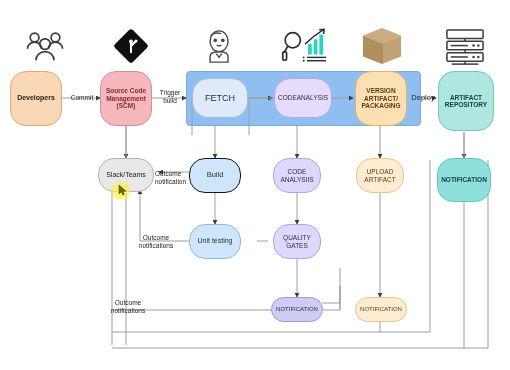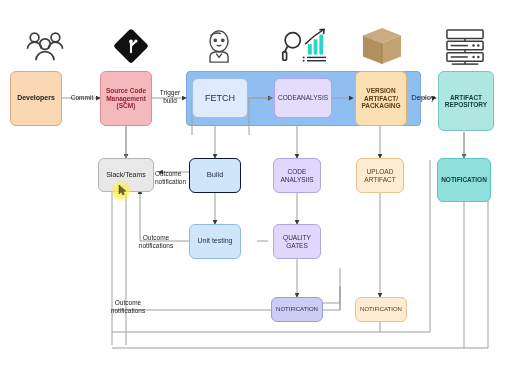--- a/index.html
+++ b/index.html
@@ -17,21 +17,21 @@
     background: #ffffff;
     overflow: hidden;
   }
   .node {
     position: absolute;
     box-sizing: border-box;
     display: flex;
     align-items: center;
     justify-content: center;
     text-align: center;
-    border-radius: 6px;
+    border-radius: 16px;
     line-height: 1.15;
     padding: 2px;
   }
   .node span { display: block; width: 100%; }
   .icon {
     position: absolute;
     display: flex;
     align-items: center;
     justify-content: center;
   }

